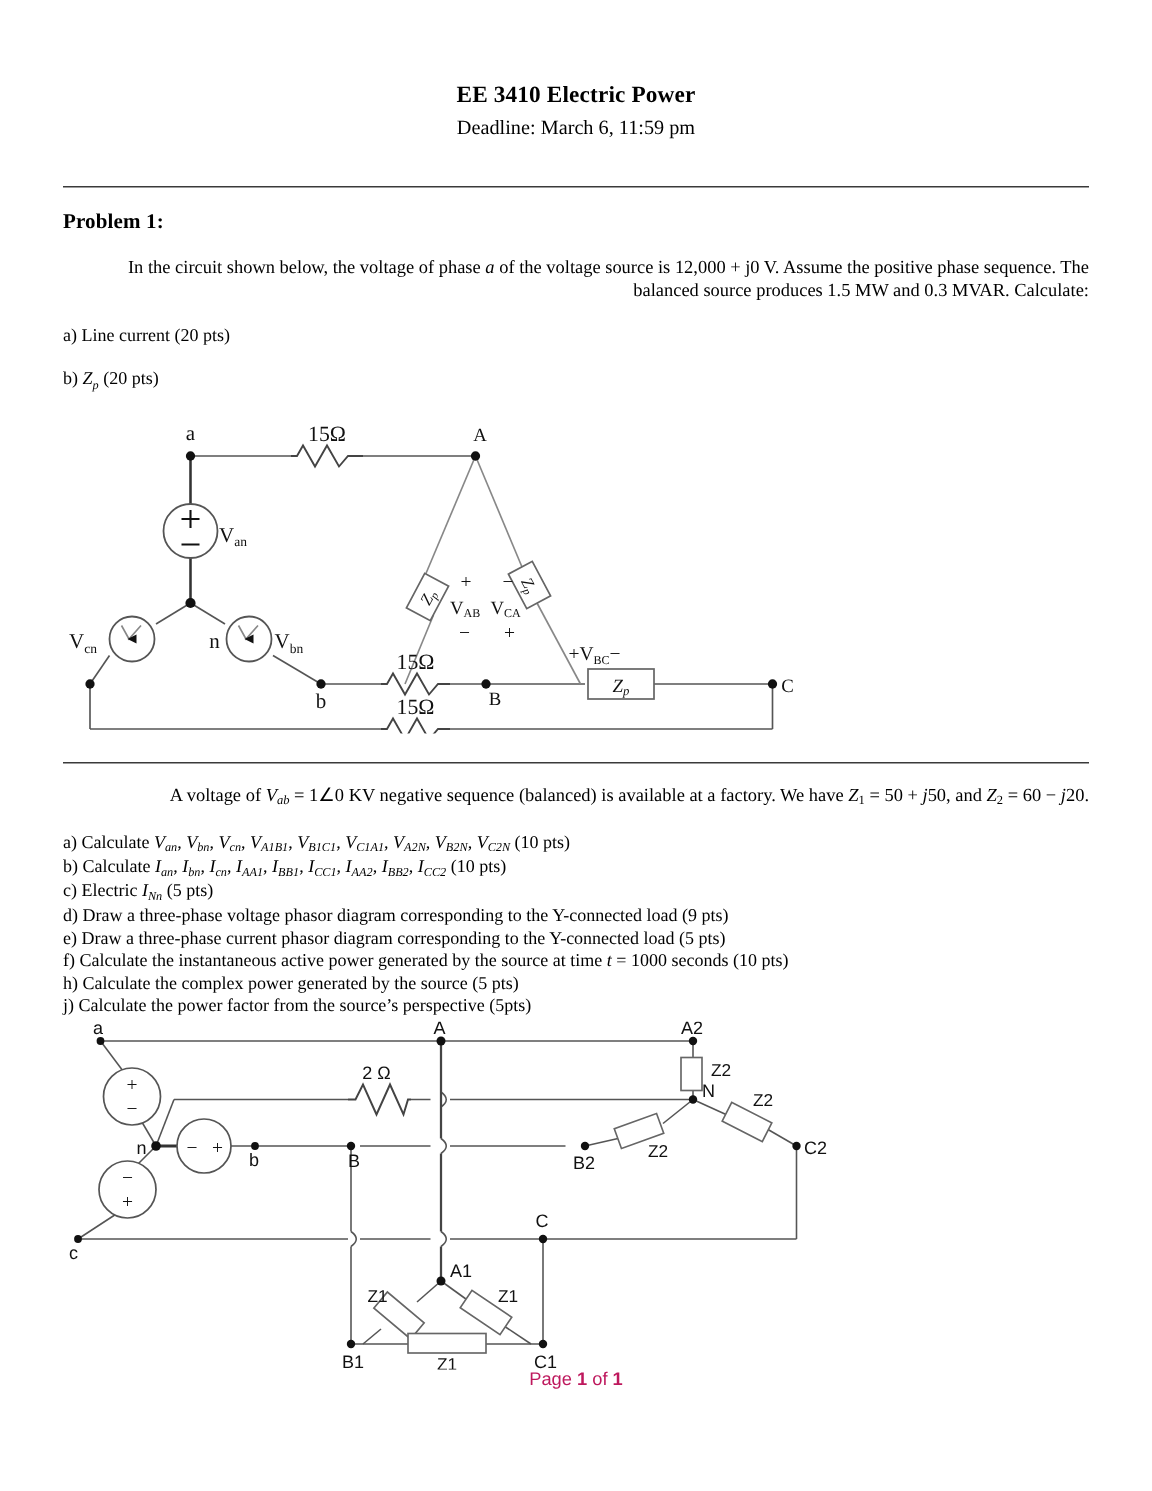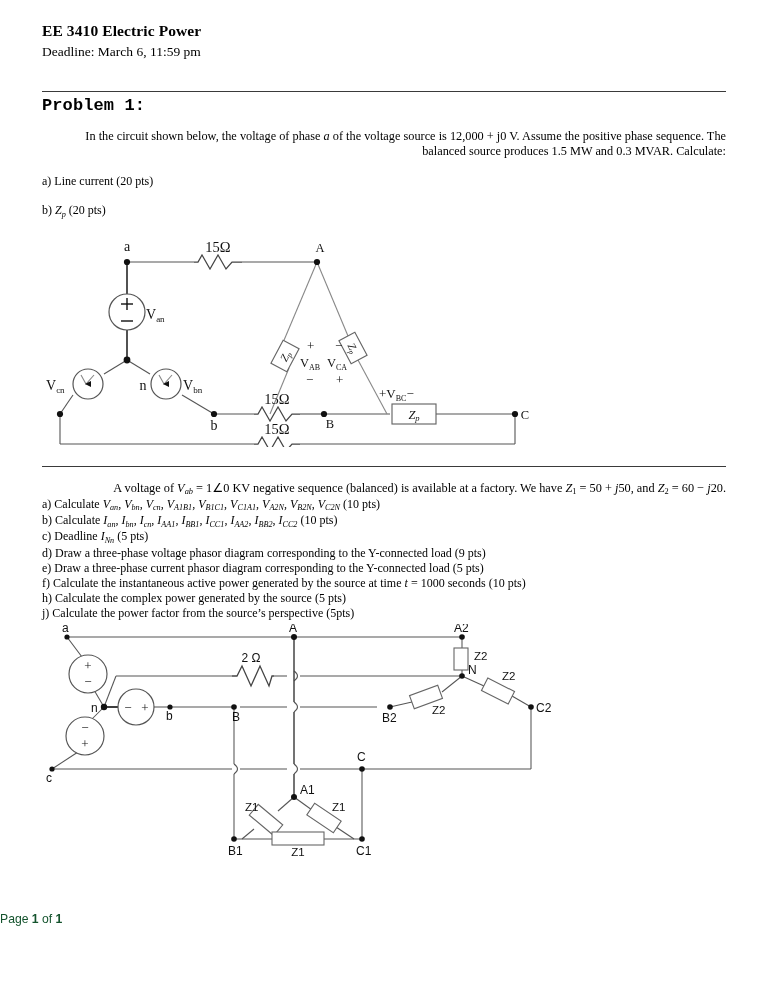--- a/index.html
+++ b/index.html
@@ -24,22 +24,22 @@
   }
   .content {
     position: absolute;
     left: 42px;
     top: 0;
     width: 684px;
   }
 
   
   .doc-header {
-    text-align: left;
-    padding-top: 21px;
+    text-align: center;
+    padding-top: 54px;
   }
   .doc-title-1, .doc-title-2 {
     font-weight: bold;
     font-size: 15.5px;
     line-height: 19px;
     letter-spacing: 0.1px;
   }
   .doc-deadline {
     font-size: 13.5px;
     line-height: 19px;
@@ -50,41 +50,40 @@
   .rule {
     border-top: 1.1px solid #3a3a3a;
     margin: 0;
     height: 0;
   }
   .p1-rule { margin-top: 30px; }
   .p2-rule { margin-top: 19px; }
 
   .problem-head {
     font-weight: bold;
-    font-size: 17px;
-    margin-top: 4px;
+    font-size: 14px;
+    margin-top: 16px;
     letter-spacing: 0.1px;
-    font-family: Liberation Mono, monospace;
   }
   .para {
     font-size: 12.3px;
     line-height: 15.4px;
     margin-top: 14px;
     text-align: right;
   }
   .item {
     font-size: 12px;
     line-height: 15.4px;
     margin-top: 14px;
   }
   .list-tight .item {
     margin-top: 0px;
     line-height: 15.2px;
   }
-  .list-tight { }
+  .list-tight { margin-top: 15px; }
   .it { font-style: italic; }
   sub { font-size: 0.68em; font-style: italic; vertical-align: baseline; position: relative; top: 0.28em; }
   .nosub { font-style: normal; }
 
   
   .circuit-wrap { position: relative; }
   svg.circuit { display: block; }
   svg text {
     font-family: "Liberation Serif", serif;
     fill: #111;
@@ -92,23 +91,24 @@
   svg text.sans {
     font-family: "Liberation Sans", sans-serif;
   }
 
   
   .footer {
     position: absolute;
     left: 0;
     top: 912px;
     width: 768px;
+    text-align: center;
     font-family: "Liberation Sans", sans-serif;
     font-size: 12.2px;
-    color: #14532d;
+    color: #be185d;
   }
   .footer b { font-weight: bold; }
 </style>
 </head>
 <body>
 
 <div class="page">
   <div class="content">
 
     <div class="doc-header">
@@ -241,21 +241,21 @@
     <div class="para"><span>A voltage of </span><span class="it">V</span><sub>ab</sub><span> = 1∠0 KV negative sequence (balanced) is available at a factory. We have </span><span class="it">Z</span><sub class="nosub">1</sub><span> = 50 + </span><span class="it">j</span><span>50, and </span><span class="it">Z</span><sub class="nosub">2</sub><span> = 60 − </span><span class="it">j</span><span>20.</span></div>
 
     <div class="list-tight">
       <div class="item">
         <span>a) Calculate </span><span><span class="it">V</span><sub>an</sub>, <span class="it">V</span><sub>bn</sub>, <span class="it">V</span><sub>cn</sub>, <span class="it">V</span><sub>A1B1</sub>, <span class="it">V</span><sub>B1C1</sub>, <span class="it">V</span><sub>C1A1</sub>, <span class="it">V</span><sub>A2N</sub>, <span class="it">V</span><sub>B2N</sub>, <span class="it">V</span><sub>C2N</sub></span><span> (10 pts)</span>
       </div>
       <div class="item">
         <span>b) Calculate </span><span><span class="it">I</span><sub>an</sub>, <span class="it">I</span><sub>bn</sub>, <span class="it">I</span><sub>cn</sub>, <span class="it">I</span><sub>AA1</sub>, <span class="it">I</span><sub>BB1</sub>, <span class="it">I</span><sub>CC1</sub>, <span class="it">I</span><sub>AA2</sub>, <span class="it">I</span><sub>BB2</sub>, <span class="it">I</span><sub>CC2</sub></span><span> (10 pts)</span>
       </div>
       <div class="item">
-        <span>c) Deadline </span><span><span class="it">I</span><sub>Nn</sub></span><span> (5 pts)</span>
+        <span>c) Electric </span><span><span class="it">I</span><sub>Nn</sub></span><span> (5 pts)</span>
       </div>
       <div class="item">d) Draw a three-phase voltage phasor diagram corresponding to the Y-connected load (9 pts)</div>
       <div class="item">e) Draw a three-phase current phasor diagram corresponding to the Y-connected load (5 pts)</div>
       <div class="item"><span>f) Calculate the instantaneous active power generated by the source at time </span><span class="it">t</span><span> = 1000 seconds (10 pts)</span></div>
       <div class="item">h) Calculate the complex power generated by the source (5 pts)</div>
       <div class="item">j) Calculate the power factor from the source’s perspective (5pts)</div>
     </div>
 
     <div class="circuit-wrap" style="margin-top:2px;">
       <svg class="circuit" width="684" height="232" viewBox="0 0 684 232">

